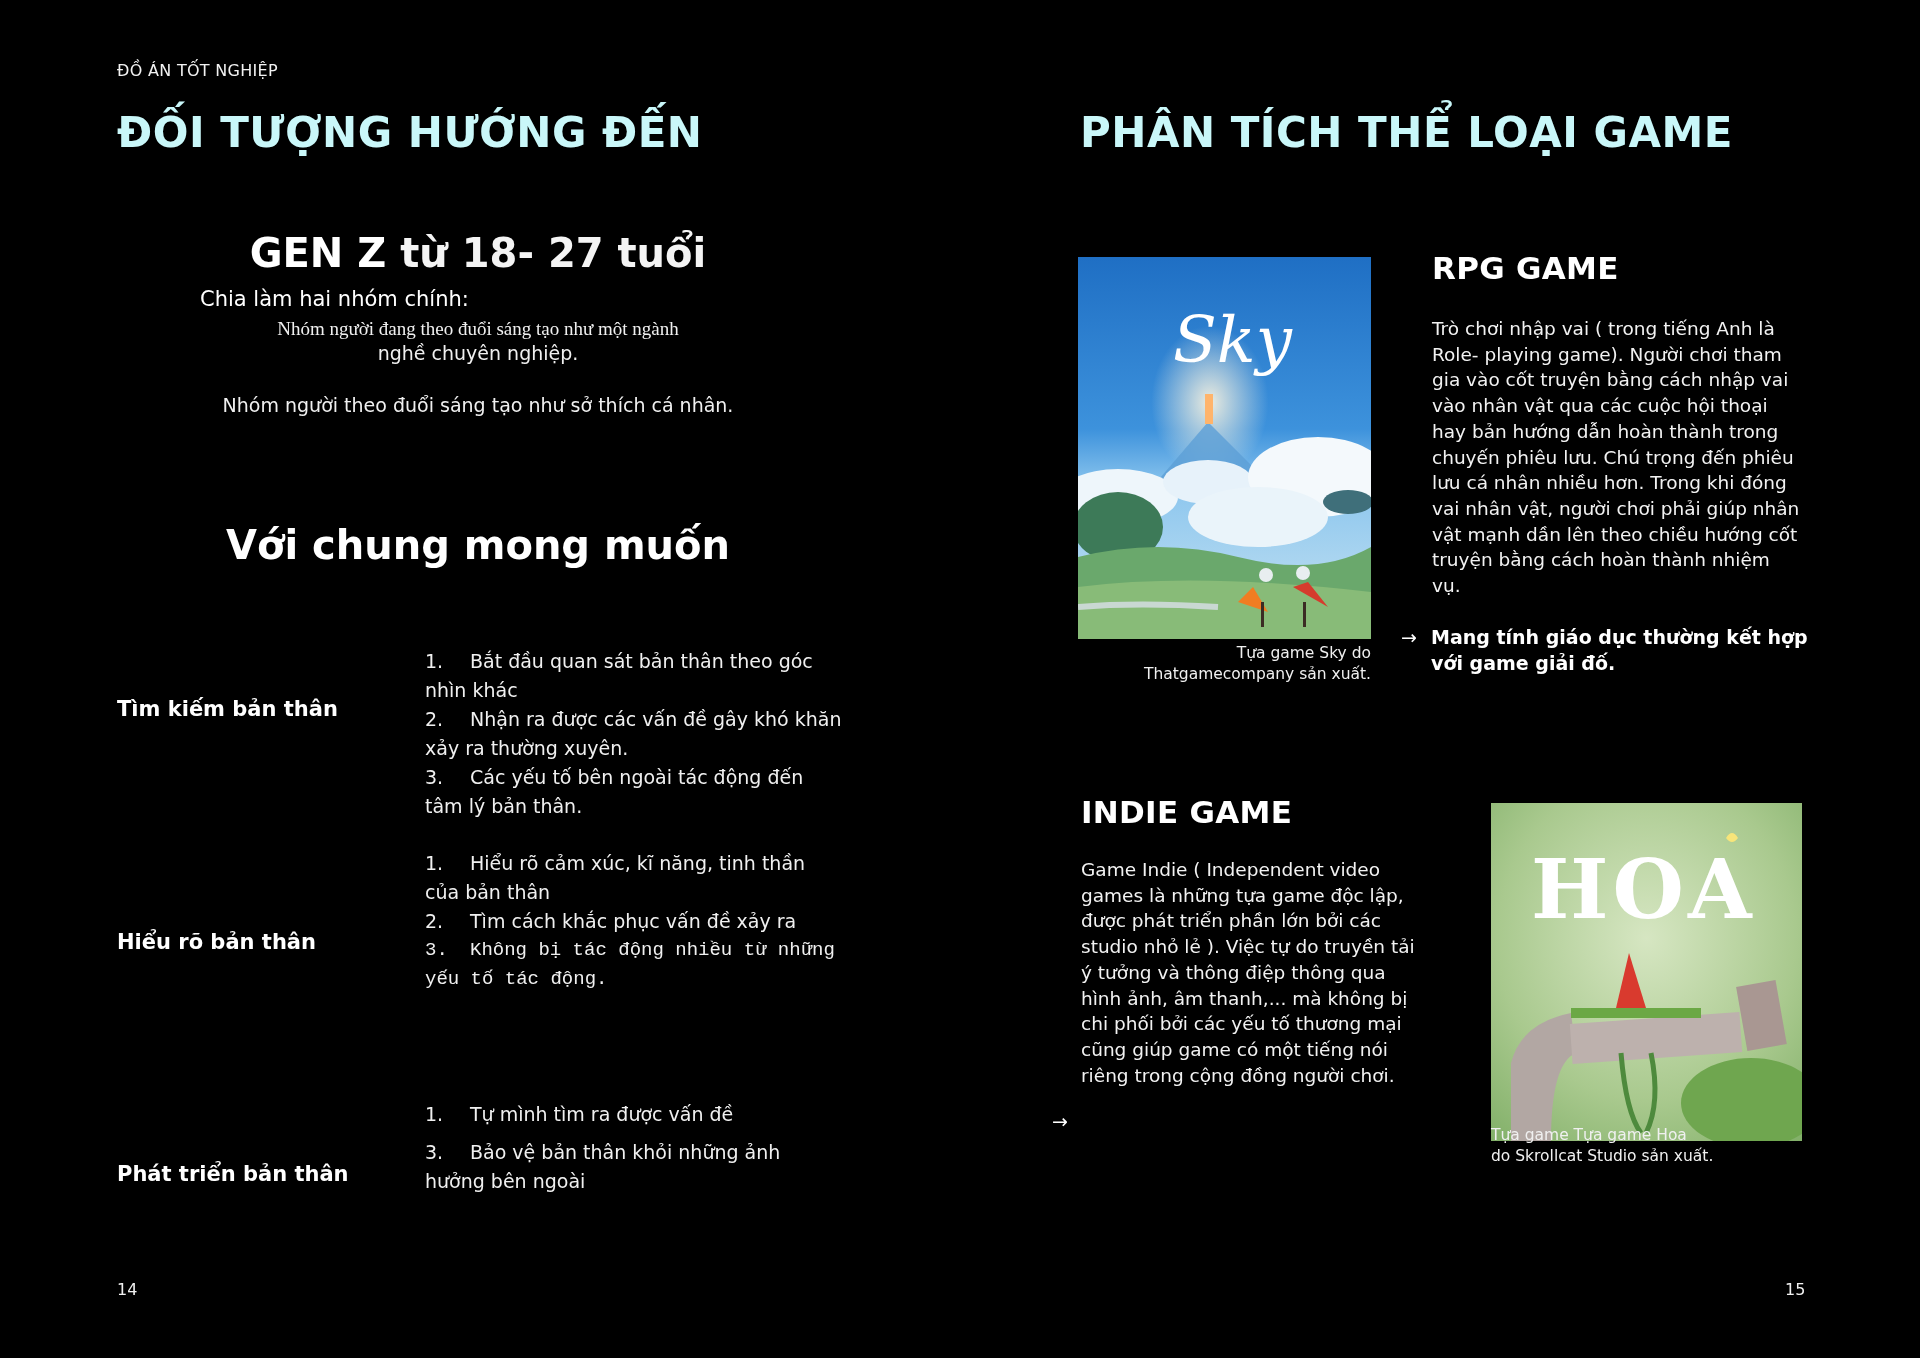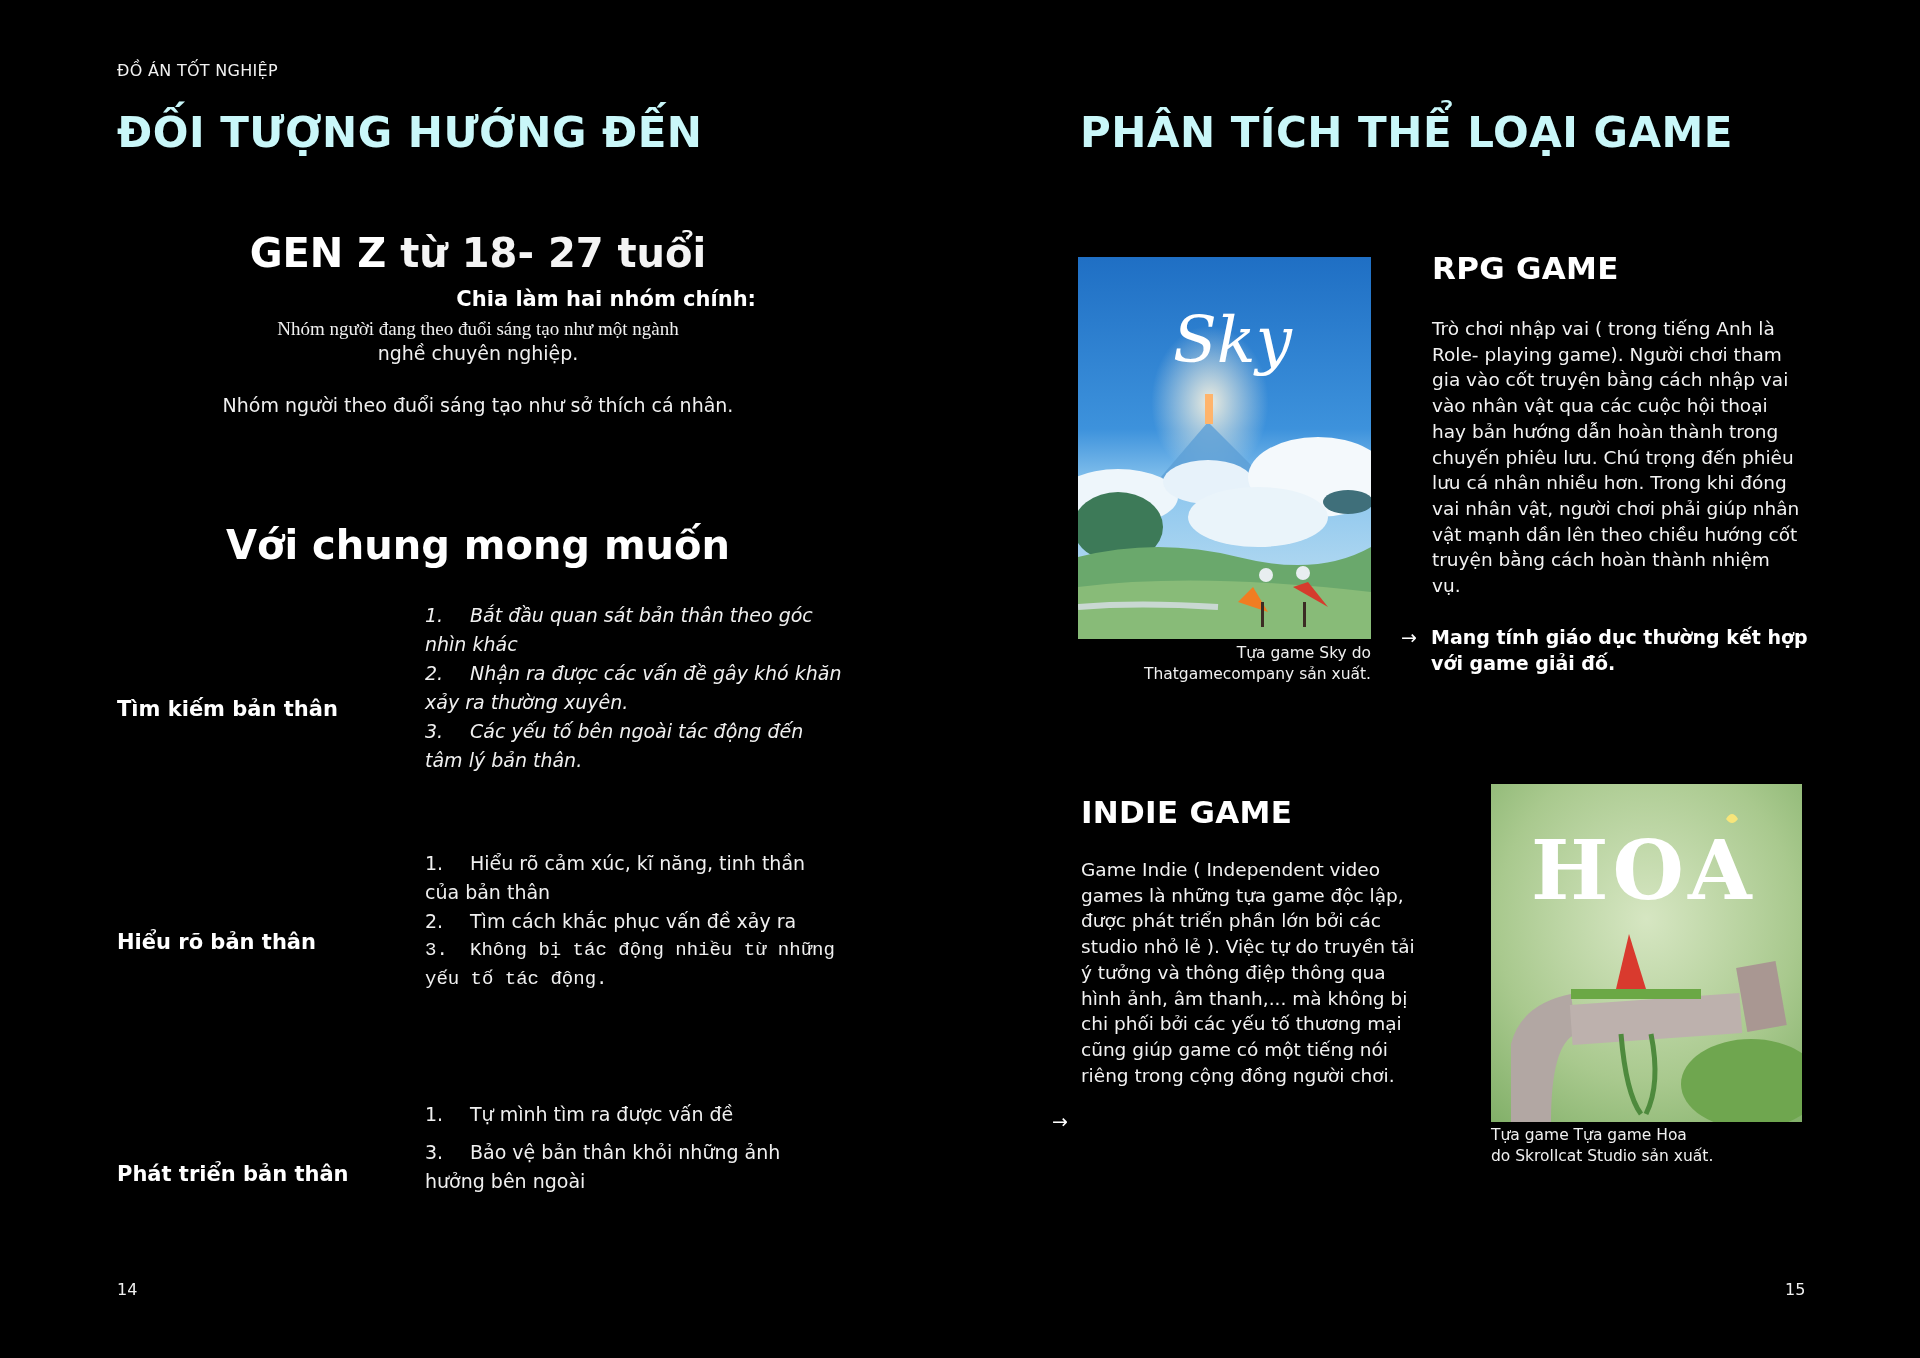--- a/index.html
+++ b/index.html
@@ -4,21 +4,21 @@
 <style>
   * { box-sizing: border-box; margin: 0; padding: 0; }
   html, body { width: 1920px; height: 1358px; background: #000; overflow: hidden; }
   body { position: relative; font-family: "DejaVu Sans", sans-serif; color: #fff; }
   .abs { position: absolute; }
   .header { left: 117px; top: 61px; font-size: 16px; letter-spacing: 0.3px; color: #f2f2f2; }
   .title { top: 108px; font-size: 42px; font-weight: bold; color: #c9f7f9; letter-spacing: 0.5px; white-space: nowrap; }
   .genz { left: 200px; width: 556px; top: 230px; text-align: center; font-size: 40px; white-space: nowrap; }
   .genz b { font-weight: bold; }
   .genz span.thin { font-weight: 700; color: #f4f4f4; }
-  .groups-head { left: 200px; width: 556px; top: 287px; text-align: right; font-size: 21px; font-weight: bold; }
+  .groups-head { left: 200px; width: 556px; top: 287px; text-align: left; font-size: 21px; font-weight: normal; }
   .groups-line { left: 200px; width: 556px; text-align: center; font-size: 19px; line-height: 25px; color: #f0f0f0; }
   .wish-title { left: 200px; width: 556px; top: 522px; text-align: center; font-size: 40px; font-weight: bold; white-space: nowrap; }
   .row-label { left: 117px; font-size: 21px; font-weight: bold; white-space: nowrap; }
   .list { left: 425px; width: 420px; font-size: 19px; color: #f0f0f0; }
   .list .item { line-height: 29px; }
   .list .item .num { display: inline-block; width: 45px; }
   .img-frame { overflow: hidden; }
   .caption { font-size: 15.5px; line-height: 21px; color: #f0f0f0; }
   .sec-title { font-size: 31px; font-weight: bold; letter-spacing: 0.3px; white-space: nowrap; }
   .body-text { font-size: 18.5px; line-height: 25.7px; color: #f2f2f2; }
@@ -39,21 +39,21 @@
   </div>
 
   <div class="abs groups-head">Chia làm hai nhóm chính:</div>
   <div class="abs groups-line" style="top:316px;font-family:Liberation Serif, serif;">Nhóm người đang theo đuổi sáng tạo như một ngành</div>
   <div class="abs groups-line" style="top:341px;">nghề chuyên nghiệp.</div>
   <div class="abs groups-line" style="top:393px;">Nhóm người theo đuổi sáng tạo như sở thích cá nhân.</div>
 
   <h2 class="abs wish-title">Với chung mong muốn</h2>
 
   <div class="abs row-label" style="top:697px;">Tìm kiếm bản thân</div>
-  <div class="abs list" style="top:601px;font-style:italic;">
+  <div class="abs list" style="top:647px;">
     <div class="item"><span class="num">1.</span><span>Bắt đầu quan sát bản thân theo góc nhìn khác</span></div>
     <div class="item"><span class="num">2.</span><span>Nhận ra được các vấn đề gây khó khăn xảy ra thường xuyên.</span></div>
     <div class="item"><span class="num">3.</span><span>Các yếu tố bên ngoài tác động đến tâm lý bản thân.</span></div>
   </div>
 
   <div class="abs row-label" style="top:930px;">Hiểu rõ bản thân</div>
   <div class="abs list" style="top:849px;">
     <div class="item"><span class="num">1.</span><span>Hiểu rõ cảm xúc, kĩ năng, tinh thần của bản thân</span></div>
     <div class="item"><span class="num">2.</span><span>Tìm cách khắc phục vấn đề xảy ra</span></div>
     <div class="item" style="font-family:Liberation Mono, monospace;"><span class="num">3.</span><span>Không bị tác động nhiều từ những yếu tố tác động.</span></div>
@@ -118,21 +118,21 @@
     <span class="arrow" style="left:-30px;">→</span>
     <span>Mang tính giáo dục thường kết hợp với game giải đố.</span>
   </div>
 
   <h3 class="abs sec-title" style="left:1081px; top:794px;">INDIE GAME</h3>
   <p class="abs body-text" style="left:1081px; top:857px; width:350px;">Game Indie ( Independent video games là những tựa game độc lập, được phát triển phần lớn bởi các studio nhỏ lẻ ). Việc tự do truyền tải ý tưởng và thông điệp thông qua hình ảnh, âm thanh,... mà không bị chi phối bởi các yếu tố thương mại cũng giúp game có một tiếng nói riêng trong cộng đồng người chơi.</p>
   <div class="abs bullet" style="left:1082px; top:1108px; width:360px;">
     <span class="arrow" style="left:-30px;">→</span>
   </div>
 
-  <div class="abs img-frame" style="left:1491px; top:784px; width:311px; height:412px;">
+  <div class="abs img-frame" style="left:1491px; top:803px; width:311px; height:412px;">
     <svg width="311" height="338" viewBox="0 0 311 338">
       <defs>
         <radialGradient id="hoabg" cx="0.5" cy="0.4" r="0.8">
           <stop offset="0" stop-color="#d6e6c2"></stop>
           <stop offset="0.6" stop-color="#a9c98e"></stop>
           <stop offset="1" stop-color="#7fae66"></stop>
         </radialGradient>
       </defs>
       <rect width="311" height="338" fill="url(#hoabg)"></rect>
       <text x="40" y="115" font-family="DejaVu Serif, serif" font-size="82" font-weight="bold" fill="#ffffff" letter-spacing="4">HOA</text>

